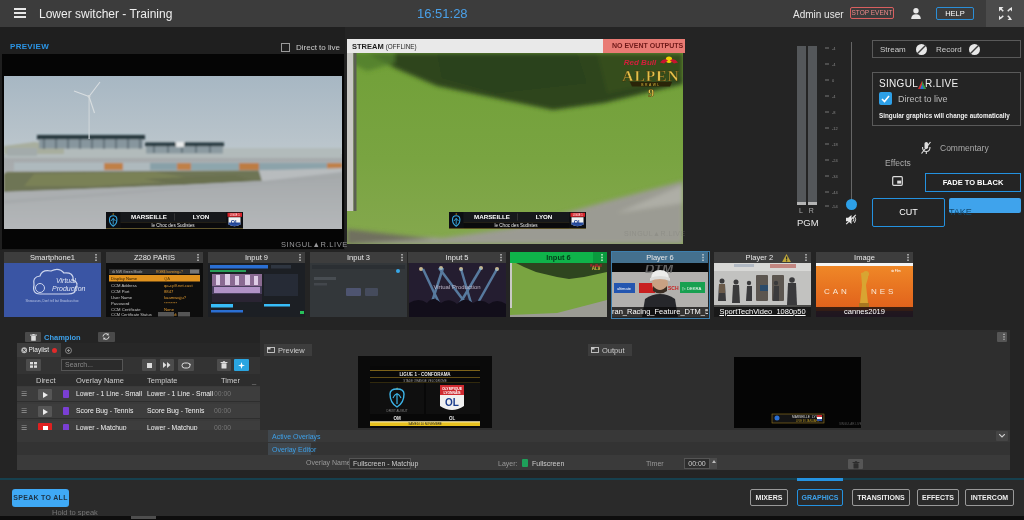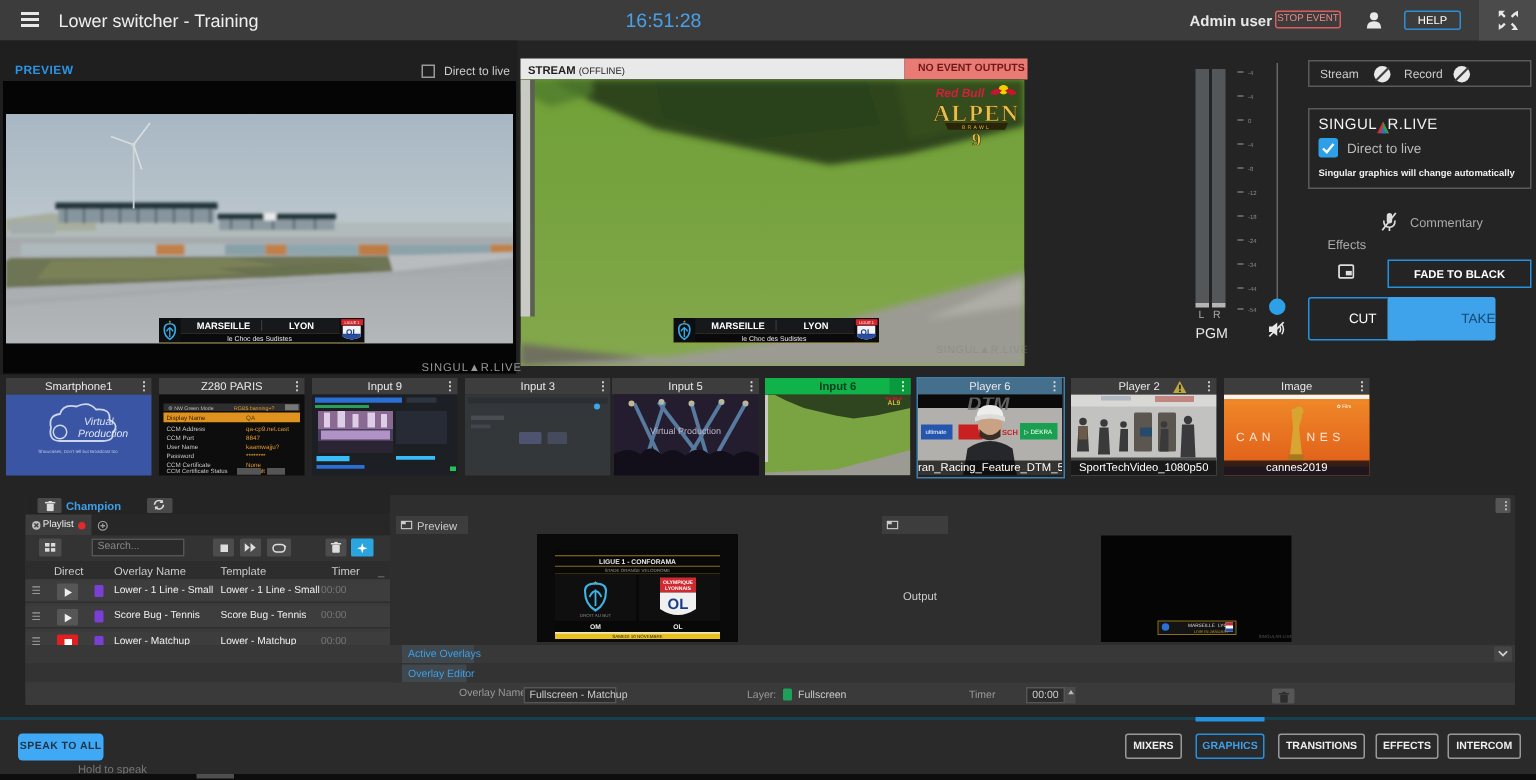--- a/index.html
+++ b/index.html
@@ -10,21 +10,21 @@
 <body>
 <div id="page">
 
 <div class="a" style="left:0;top:0;width:1024px;height:27px;background:#3c3c3c;"></div>
 <div class="a" style="left:986px;top:0;width:38px;height:27px;background:#4b4b4b;"></div>
 <div class="a" style="left:14px;top:8px;width:12px;height:2.2px;background:#e8e8e8;"></div>
 <div class="a" style="left:14px;top:12px;width:12px;height:2.2px;background:#e8e8e8;"></div>
 <div class="a" style="left:14px;top:16px;width:12px;height:2.2px;background:#e8e8e8;"></div>
 <div class="a txt" style="left:39px;top:7px;font-size:12px;color:#efefef;">Lower switcher - Training</div>
 <div class="a txt" style="left:417px;top:6px;font-size:13px;color:#4aa0e8;">16:51:28</div>
-<div class="a txt" style="left:793px;top:8.5px;font-size:10px;color:#e8e8e8;font-weight:bold;">Admin user</div>
+<div class="a txt" style="left:793px;top:8.5px;font-size:10px;color:#e8e8e8;">Admin user</div>
 <div class="a txt" style="left:850px;top:7px;width:44px;height:12px;border:1px solid #d95f5f;border-radius:2px;color:#e88;font-size:6.5px;text-align:center;line-height:10px;">STOP EVENT</div>
 <svg class="a" style="left:910px;top:7px;" width="12" height="13" viewBox="0 0 12 13">
       <circle cx="6" cy="3.8" r="2.7" fill="#e8e8e8"></circle>
       <path d="M1.2 12 Q1.2 7.2 6 7.2 Q10.8 7.2 10.8 12 Z" fill="#e8e8e8"></path>
     </svg>
 <div class="a txt" style="left:936px;top:7px;width:38px;height:13px;border:1px solid #2b8fd8;border-radius:2px;color:#fff;font-size:7.5px;text-align:center;line-height:11px;">HELP</div>
 <svg class="a" style="left:999px;top:7px;" width="13" height="13" viewBox="0 0 13 13">
       <g fill="#e8e8e8">
         <path d="M0 0 L4.5 0 L2.8 1.7 L4.8 3.7 L3.7 4.8 L1.7 2.8 L0 4.5 Z"></path>
         <path d="M13 0 L13 4.5 L11.3 2.8 L9.3 4.8 L8.2 3.7 L10.2 1.7 Z"></path>
@@ -274,21 +274,21 @@
  <line x1="1.5" y1="12.5" x2="10.5" y2="1" stroke="#ddd" stroke-width="1.2"></line>
 </svg>
 <div class="a txt" style="left:940px;top:142.5px;font-size:8.5px;color:#aaa;">Commentary</div>
 <div class="a txt" style="left:885px;top:158px;font-size:8.5px;color:#aaa;">Effects</div>
 <svg class="a" style="left:892px;top:176px;" width="11" height="10" viewBox="0 0 11 10">
       <rect x=".7" y=".7" width="9.6" height="8.6" rx="1" fill="none" stroke="#ddd" stroke-width="1.2"></rect>
       <rect x="5.2" y="4.6" width="4" height="3" fill="#ddd"></rect>
     </svg>
 <div class="a txt" style="left:925px;top:173px;width:96px;height:19px;border:1.5px solid #2492e0;color:#fff;font-size:7.5px;font-weight:bold;text-align:center;line-height:17px;">FADE TO BLACK</div>
 <div class="a txt" style="left:872px;top:198px;width:73px;height:29px;border:1.5px solid #2492e0;border-radius:2px;color:#fff;font-size:9px;text-align:center;line-height:27px;">CUT</div>
-<div class="a txt" style="left:925px;top:198px;width:72px;height:29px;background:#3fa3ec;border-radius:2px;color:#14496e;font-size:9px;text-align:right;line-height:29px;">TAKE</div>
+<div class="a txt" style="left:949px;top:198px;width:72px;height:15px;background:#3fa3ec;border-radius:2px;color:#14496e;font-size:9px;text-align:left;line-height:29px;">TAKE</div>
 
 <style>
 .ilabel{position:absolute;top:252px;height:11px;background:#3d3d3d;color:#e8e8e8;font-size:7.5px;text-align:center;line-height:11px;}
 .idots{position:absolute;top:253px;font-size:8px;color:#ddd;font-weight:bold;}
 .ithumb{position:absolute;top:263px;height:54px;overflow:hidden;}
 .icap{position:absolute;top:307px;height:10px;background:rgba(10,10,10,.75);color:#fff;font-size:7.5px;text-align:center;line-height:10px;overflow:hidden;}
 </style>
 
 <div class="ilabel txt" style="left:4px;width:97px;">Smartphone1</div>
     <div class="idots" style="left:92px;">⋮</div>
@@ -467,21 +467,21 @@
    <circle cx="35" cy="20" r="2.2"></circle>
           <path d="M33 23 L38 23 L38 38 L32 38 Z"></path>
    <circle cx="78" cy="17" r="2.8"></circle>
           <path d="M74 20 L82 20 L83 42 L73 42 Z"></path>
    <circle cx="62" cy="20" r="2.2"></circle>
           <path d="M60 23 L65 23 L65 38 L59 38 Z"></path>
   </g>
   <path d="M5 21 L11 21 L11 30 L5 30 Z" fill="#6a5a4a"></path>
  </svg>
 </div>
-<div class="icap txt" style="left:714px;width:97px;">SportTechVideo_1080p50</div>
+<div class="icap txt" style="left:714px;width:97px;text-decoration:underline;">SportTechVideo_1080p50</div>
 
 <div class="ilabel txt" style="left:816px;width:97px;">Image</div>
     <div class="idots" style="left:904px;">⋮</div>
 <div class="ithumb" style="left:816px;width:97px;background:#e87b1e;">
  <svg width="97" height="54" viewBox="0 0 97 54">
   <defs>
           <linearGradient id="can" x1="0" y1="0" x2="0" y2="1">
             <stop offset="0" stop-color="#f08a28"></stop>
             <stop offset=".8" stop-color="#e2641c"></stop>
             <stop offset="1" stop-color="#6a4470"></stop>
@@ -642,21 +642,21 @@
  <rect x="12" y="65.5" width="110" height="4.5" fill="#e8c21e"></rect>
  <rect x="12" y="65.5" width="110" height=".8" fill="#fff"></rect>
  <text x="67" y="69" font-size="3" fill="#222" text-anchor="middle">SAMEDI 10 NOVEMBRE</text>
 </svg>
 
 <div class="a" style="left:588px;top:344px;width:44px;height:12px;background:#3d3d3d;"></div>
 <svg class="a" style="left:591px;top:347px;" width="8" height="6" viewBox="0 0 8 6">
       <rect x=".5" y=".5" width="7" height="5" fill="none" stroke="#ccc" stroke-width=".9"></rect>
       <rect x=".5" y=".5" width="3" height="2" fill="#ccc"></rect>
     </svg>
-<div class="a txt" style="left:602px;top:346px;font-size:7.5px;color:#ccc;margin-top:47px;">Output</div>
+<div class="a txt" style="left:602px;top:346px;font-size:7.5px;color:#ccc;">Output</div>
 <div class="a" style="left:734px;top:357px;width:127px;height:71px;background:#050505;"></div>
 <svg class="a" style="left:734px;top:357px;" width="127" height="71" viewBox="0 0 127 71">
  <rect x="38" y="57" width="52" height="9" fill="#141414" stroke="#9a7a1e" stroke-width=".6"></rect>
  <circle cx="43" cy="61" r="2.5" fill="#2a6fd4"></circle>
  <text x="58" y="61" font-size="3.2" fill="#ddd">MARSEILLE</text>
  <text x="78" y="61" font-size="3.2" fill="#ddd">LYON</text>
  <text x="62" y="65" font-size="2.8" fill="#b8961e">LIVE IN JANUARY</text>
  <rect x="83" y="58" width="5" height="6" fill="#fff"></rect>
  <rect x="83" y="58" width="5" height="2" fill="#cf2a30"></rect>
  <rect x="83" y="62" width="5" height="2" fill="#2a4fa0"></rect>

